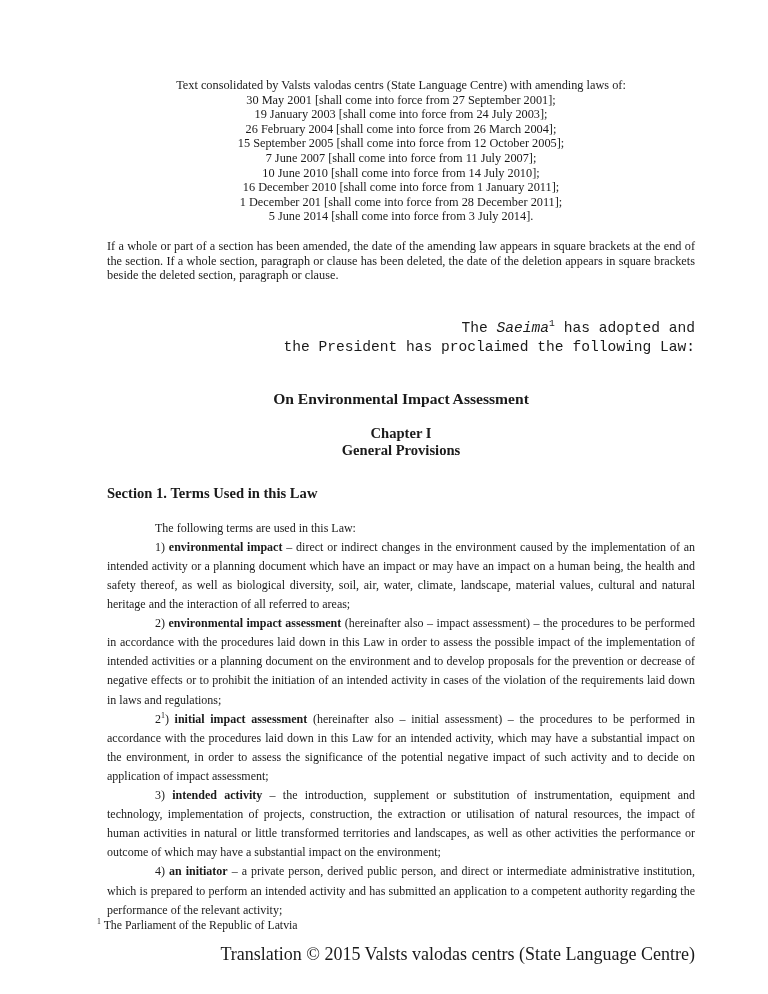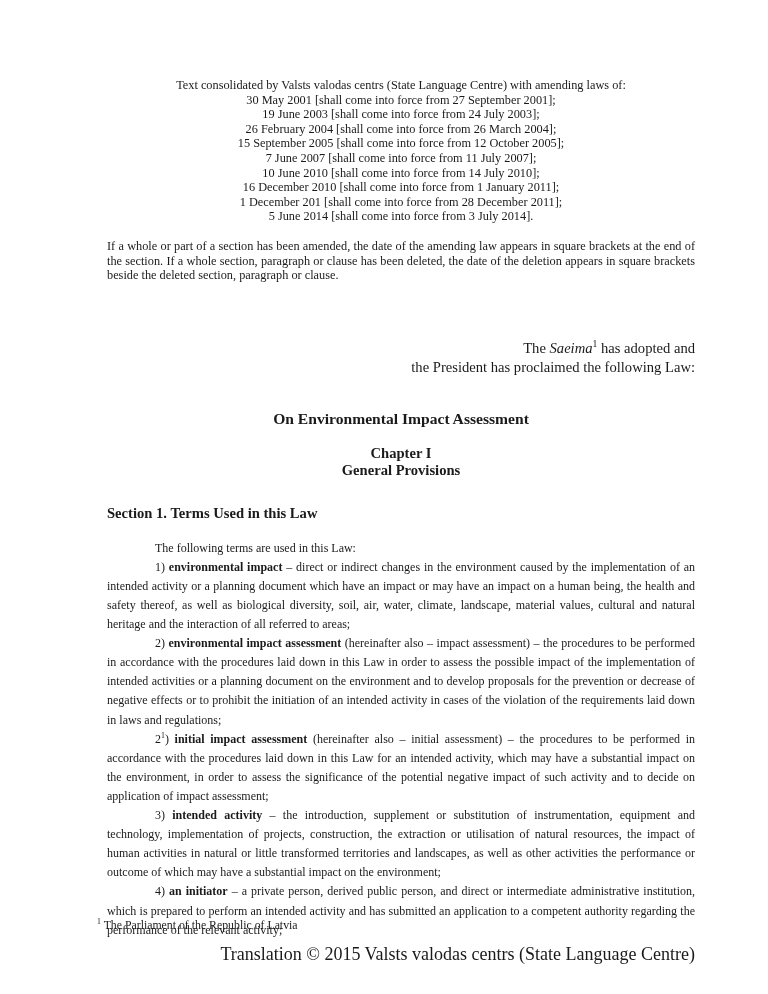--- a/index.html
+++ b/index.html
@@ -44,24 +44,25 @@
     text-align: center;
     white-space: nowrap;
   }
   .consolidation .note {
     text-align: justify;
     margin-top: 15px;
   }
 
   
   .proclaim {
-    margin-top: 56px;
+    margin-top: 36px;
     font-size: 14.6px;
     line-height: 19px;
     text-align: right;
+    font-family: Liberation Mono, monospace;
   }
   .proclaim .it {
     font-style: italic;
   }
   sup {
     font-size: 0.66em;
     vertical-align: super;
     line-height: 0;
   }
 
@@ -138,21 +139,21 @@
 </head>
 <body>
 
 <div class="page">
   <div class="content">
 
     <div class="consolidation">
       <div class="lead">Text consolidated by Valsts valodas centrs (State Language Centre) with amending laws of:</div>
       <div>
         <div class="amend-line">30 May 2001 [shall come into force from 27 September 2001];</div>
-        <div class="amend-line">19 June 2003 [shall come into force from 24 July 2003];</div>
+        <div class="amend-line">19 January 2003 [shall come into force from 24 July 2003];</div>
         <div class="amend-line">26 February 2004 [shall come into force from 26 March 2004];</div>
         <div class="amend-line">15 September 2005 [shall come into force from 12 October 2005];</div>
         <div class="amend-line">7 June 2007 [shall come into force from 11 July 2007];</div>
         <div class="amend-line">10 June 2010 [shall come into force from 14 July 2010];</div>
         <div class="amend-line">16 December 2010 [shall come into force from 1 January 2011];</div>
         <div class="amend-line">1 December 201 [shall come into force from 28 December 2011];</div>
         <div class="amend-line">5 June 2014 [shall come into force from 3 July 2014].</div>
       </div>
       <div class="note">If a whole or part of a section has been amended, the date of the amending law appears in square brackets at the end of the section. If a whole section, paragraph or clause has been deleted, the date of the deletion appears in square brackets beside the deleted section, paragraph or clause.</div>
     </div>

